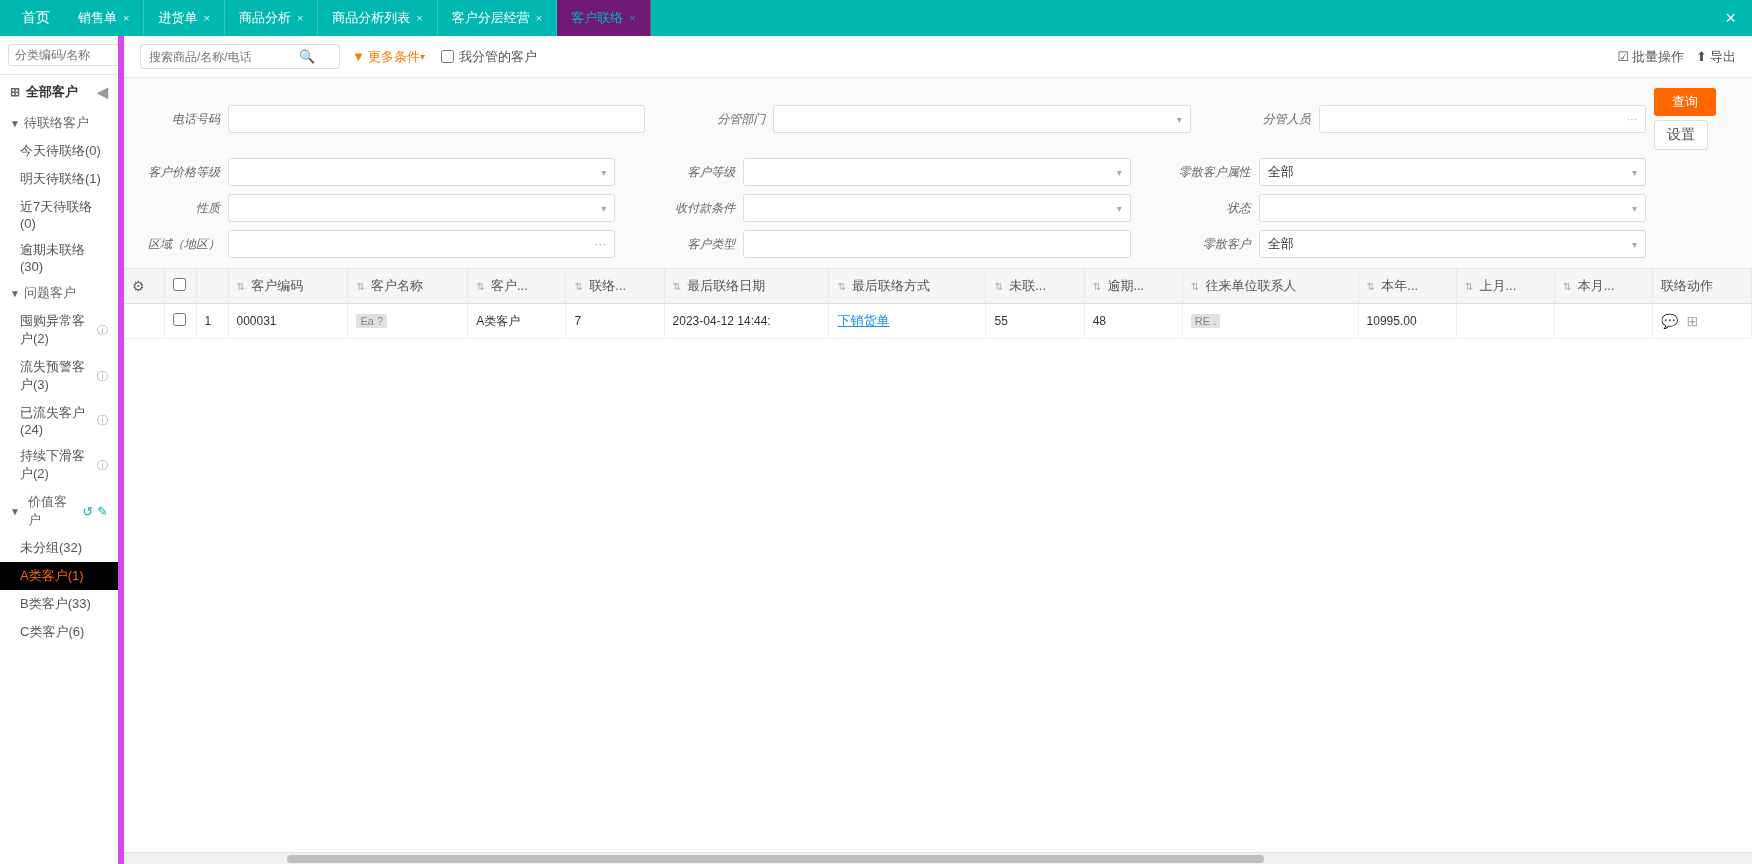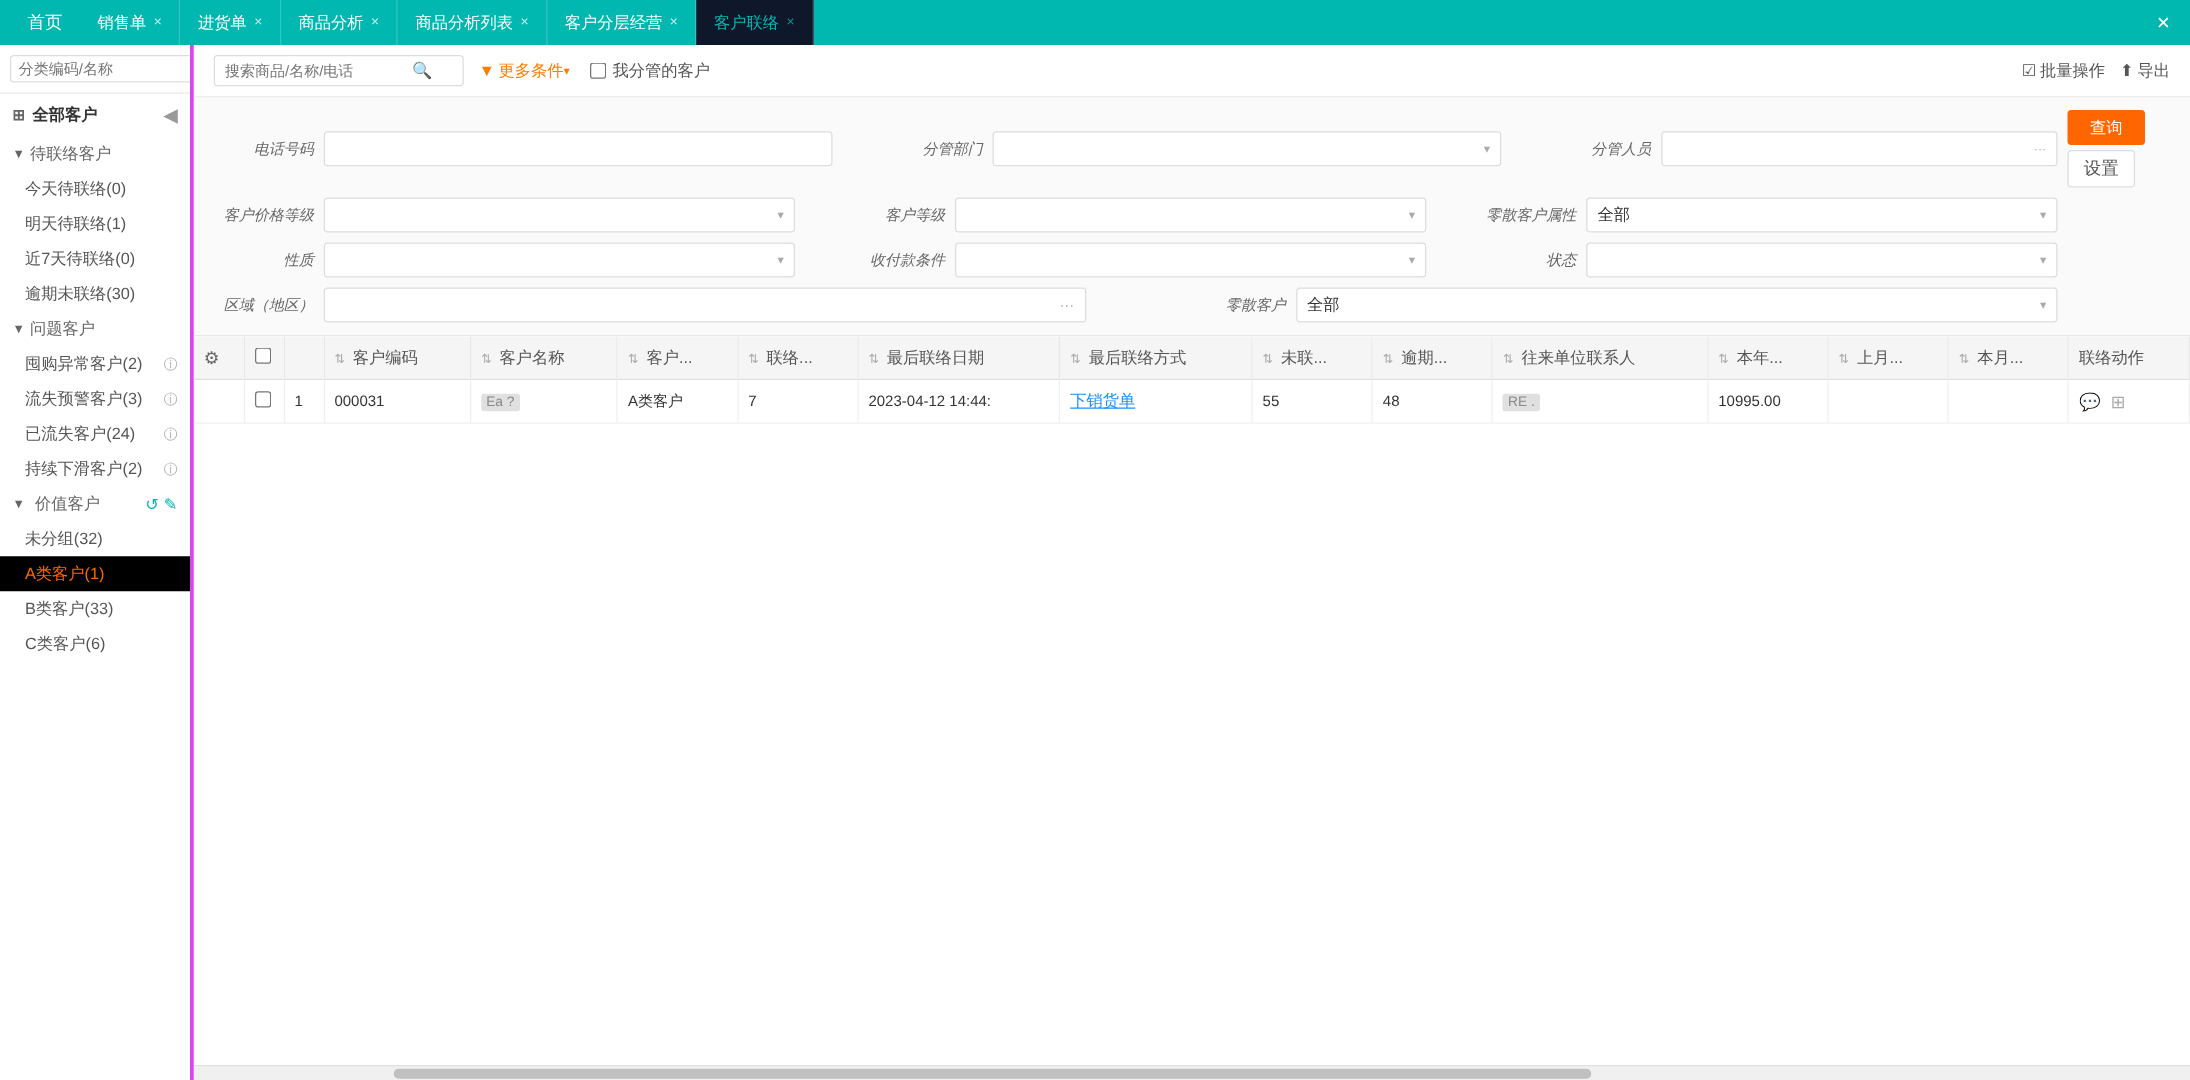--- a/index.html
+++ b/index.html
@@ -34,43 +34,43 @@
       cursor: pointer;
       border-right: 1px solid rgba(255,255,255,0.2);
       position: relative;
     }
     .nav-tab .close-icon {
       margin-left: 6px;
       font-size: 11px;
       opacity: 0.8;
     }
     .nav-tab.active {
-      background: #0f172a;
+      background: #701a75;
       color: #00b8b0;
     }
     .nav-tab.active .close-icon { color: #00b8b0; }
     .nav-spacer { flex: 1; }
     .nav-close-btn {
       color: white;
       font-size: 18px;
       cursor: pointer;
       padding: 0 8px;
     }
 
     
     .main-layout {
       display: flex;
       height: calc(864px - 36px);
     }
 
     
     .sidebar {
-      width: 155px;
+      width: 124px;
       background: #fff;
-      border-right: 3px solid #d946ef;
+      border-right: 6px solid #d946ef;
       flex-shrink: 0;
       overflow-y: auto;
       display: flex;
       flex-direction: column;
     }
     .sidebar-search {
       padding: 8px;
       display: flex;
       align-items: center;
       border-bottom: 1px solid #e8e8e8;
@@ -606,20 +606,26 @@
 
       <div class="filter-row">
         <div class="filter-cell">
           <span class="filter-label">区域（地区）</span>
           <div class="filter-select">
             <span class="select-text"></span>
             <span class="filter-select-more">···</span>
           </div>
         </div>
         <div style="width:40px;"></div>
+        <div class="filter-cell">
+          <span class="filter-label">客户类型</span>
+          <div class="filter-select">
+            <span class="select-text"></span>
+          </div>
+        </div>
         <div style="width:40px;"></div>
         <div class="filter-cell">
           <span class="filter-label">零散客户</span>
           <div class="filter-select">
             <span class="select-text">全部</span>
             <span class="select-arrow">▾</span>
           </div>
         </div>
         <div style="width:90px;"></div>
       </div>

